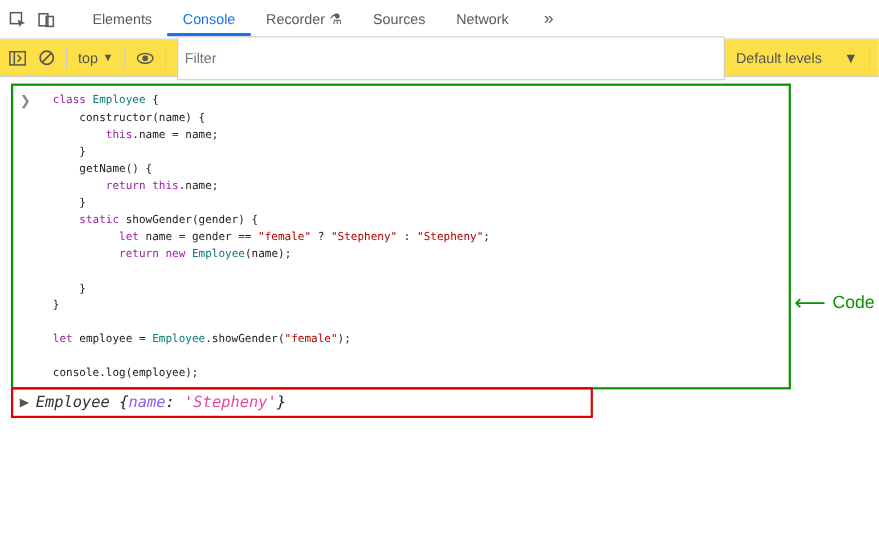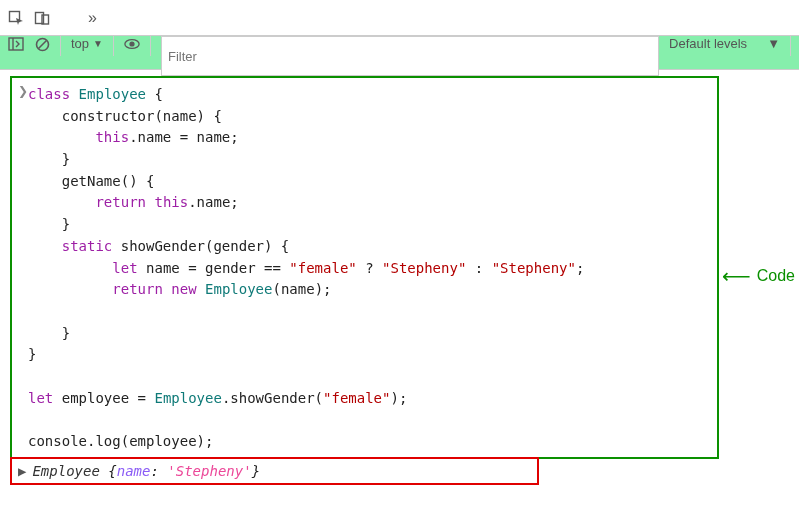--- a/index.html
+++ b/index.html
@@ -4,32 +4,32 @@
 <style>
   * { box-sizing: border-box; margin: 0; padding: 0; }
   html, body { width: 799px; height: 505px; font-family: "Segoe UI", Arial, sans-serif; background: #fff; font-size: 13px; color: #333; overflow: hidden; }
   .tabbar { display: flex; align-items: center; height: 36px; border-bottom: 1px solid #ccc; padding-left: 8px; }
   .tabbar .lefticons { display: flex; gap: 10px; margin-right: 20px; }
   .tabbar .tabs { display: flex; gap: 0; }
   .tab { color: #5a5a5a; padding: 8px 14px; cursor: default; }
   .tab.active { color: #1a73e8; border-bottom: 3px solid #1a73e8; padding-bottom: 5px; }
   .tab .flask { margin-left: 4px; }
   .more-tabs { margin-left: 12px; color: #5a5a5a; padding: 4px 6px; font-size: 16px;}
-  .toolbar { display: flex; align-items: flex-start; height: 34px; border-bottom: 1px solid #ccc; padding: 0 8px; gap: 10px; background: #86efac; }
+  .toolbar { display: flex; align-items: center; height: 34px; border-bottom: 1px solid #ccc; padding: 0 8px; gap: 10px; background: #fde047; }
   .toolbar .sep { width: 1px; height: 20px; background: #ccc; }
   .ctx { color: #555; display: flex; align-items: center; gap: 4px; }
   .ctx .tri { font-size: 10px; }
   .filter { flex: 1; }
   .filter input { width: 100%; height: 40px; border: 1px solid #ccc; padding: 2px 6px; font-size: 13px; outline: none; background: #fff;}
   .levels { color: #555; display:flex; align-items:center; gap:20px;}
   .icon { width: 16px; height: 16px; display: inline-flex; align-items: center; justify-content: center; color: #5a5a5a; }
   .console-body { position: relative; padding: 6px 0 0 0; }
   .codebox { border: 2px solid #0a9000; margin: 0 80px 0 10px; position: relative; padding: 6px 4px 4px 4px; }
   .prompt-chevron { position: absolute; left: 6px; top: 6px; color: #888; font-size: 12px; }
-  pre.code { font-family: Menlo, Consolas, monospace; font-size: 14px; line-height: 1.55; white-space: pre; margin-left: 12px; color: #222; }
+  pre.code { font-family: Menlo, Consolas, monospace; font-size: 10px; line-height: 1.55; white-space: pre; margin-left: 32px; color: #222; }
   .outputbox { border: 2px solid #e00000; margin: -2px 260px 0 10px; padding: 4px 6px; position: relative;}
   .outline { font-family: Menlo, Consolas, monospace; font-size: 14px; font-style: italic; color: #333; display: flex; align-items: center; gap: 6px;}
   .outline .disclose { font-style: normal; color: #555; }
   
   .kw { color: #9d1fa5; }      
   .cls { color: #0f7a78; }    
   .str { color: #b30000; }     
   .pun { color: #222; }
   .prop-key { color: #8b5cf6; }
   .prop-val { color: #ec4899; }
@@ -49,20 +49,27 @@
         <rect x="1.5" y="1.5" width="10" height="10"></rect>
           <path d="M8 8 L15 11 L11 12 L10 15 Z" fill="#5a5a5a" stroke="none"></path>
       </svg>
     </span>
     <span class="icon">
       <svg width="16" height="16" viewBox="0 0 16 16" fill="none" stroke="#5a5a5a" stroke-width="1.4">
         <rect x="1.5" y="2.5" width="8" height="11"></rect>
           <rect x="8" y="5" width="6.5" height="9"></rect>
       </svg>
     </span>
+  </div>
+  <div class="tabs">
+    <div class="tab">Elements</div>
+    <div class="tab active">Console</div>
+    <div class="tab"><span>Recorder</span><span class="flask">⚗</span></div>
+    <div class="tab">Sources</div>
+    <div class="tab">Network</div>
   </div>
   <div class="more-tabs">»</div>
 </div>
 
 <div class="toolbar">
   <span class="icon">
     <svg width="16" height="14" viewBox="0 0 16 14" fill="none" stroke="#5a5a5a" stroke-width="1.4">
         <rect x="1" y="1" width="14" height="12"></rect>
         <line x1="5" y1="1" x2="5" y2="13"></line>
         <path d="M8 4 L11 7 L8 10"></path>

